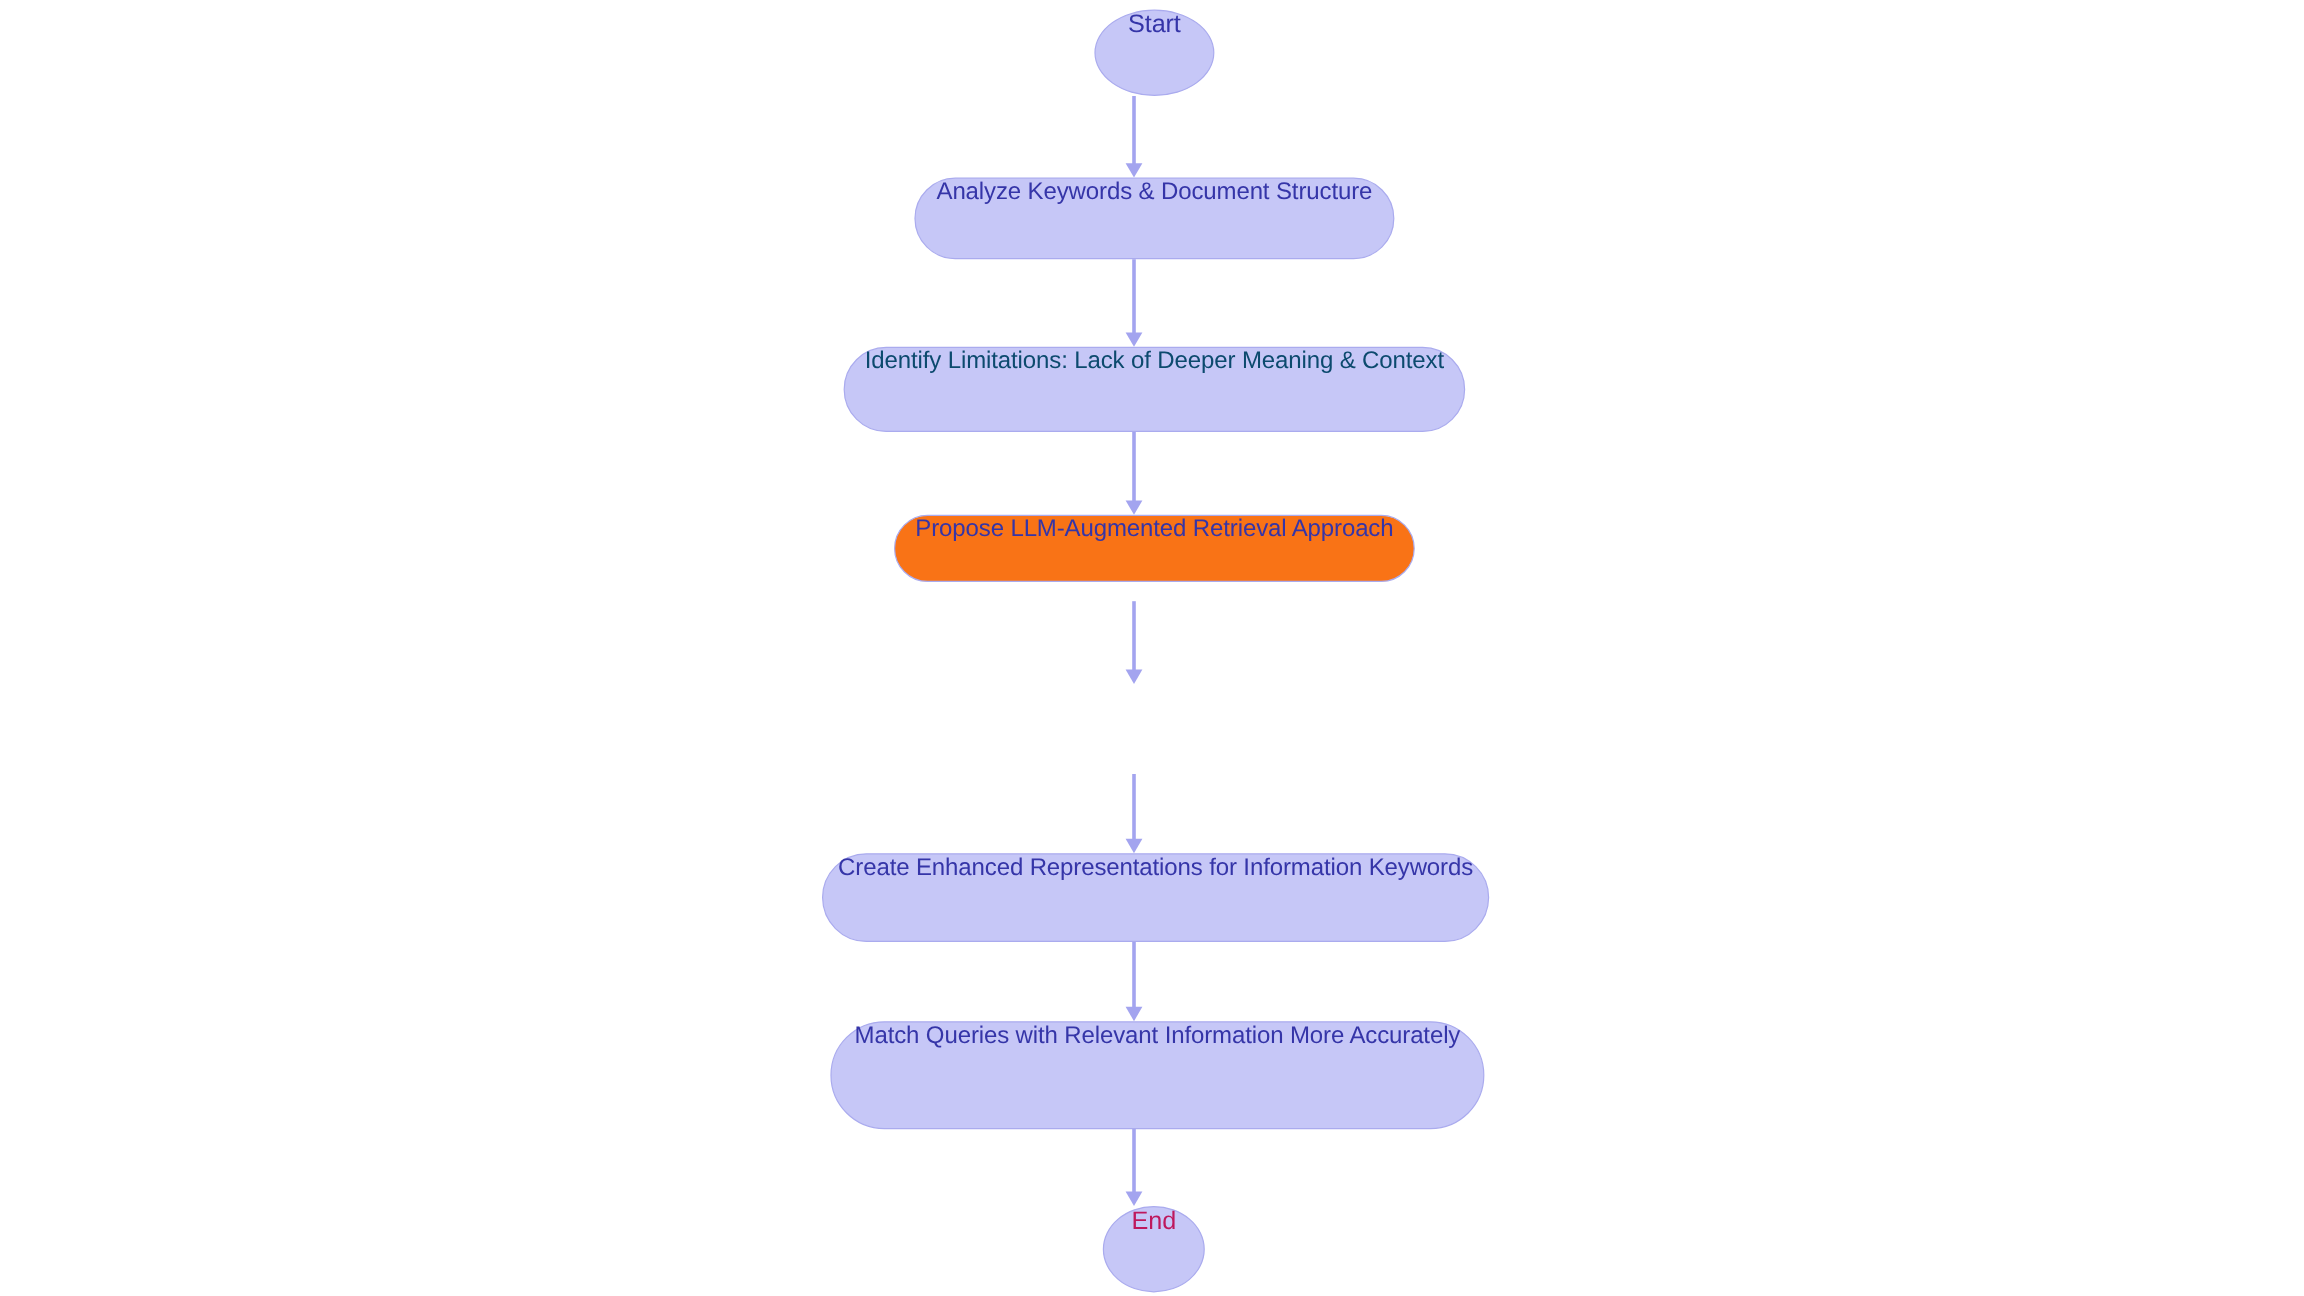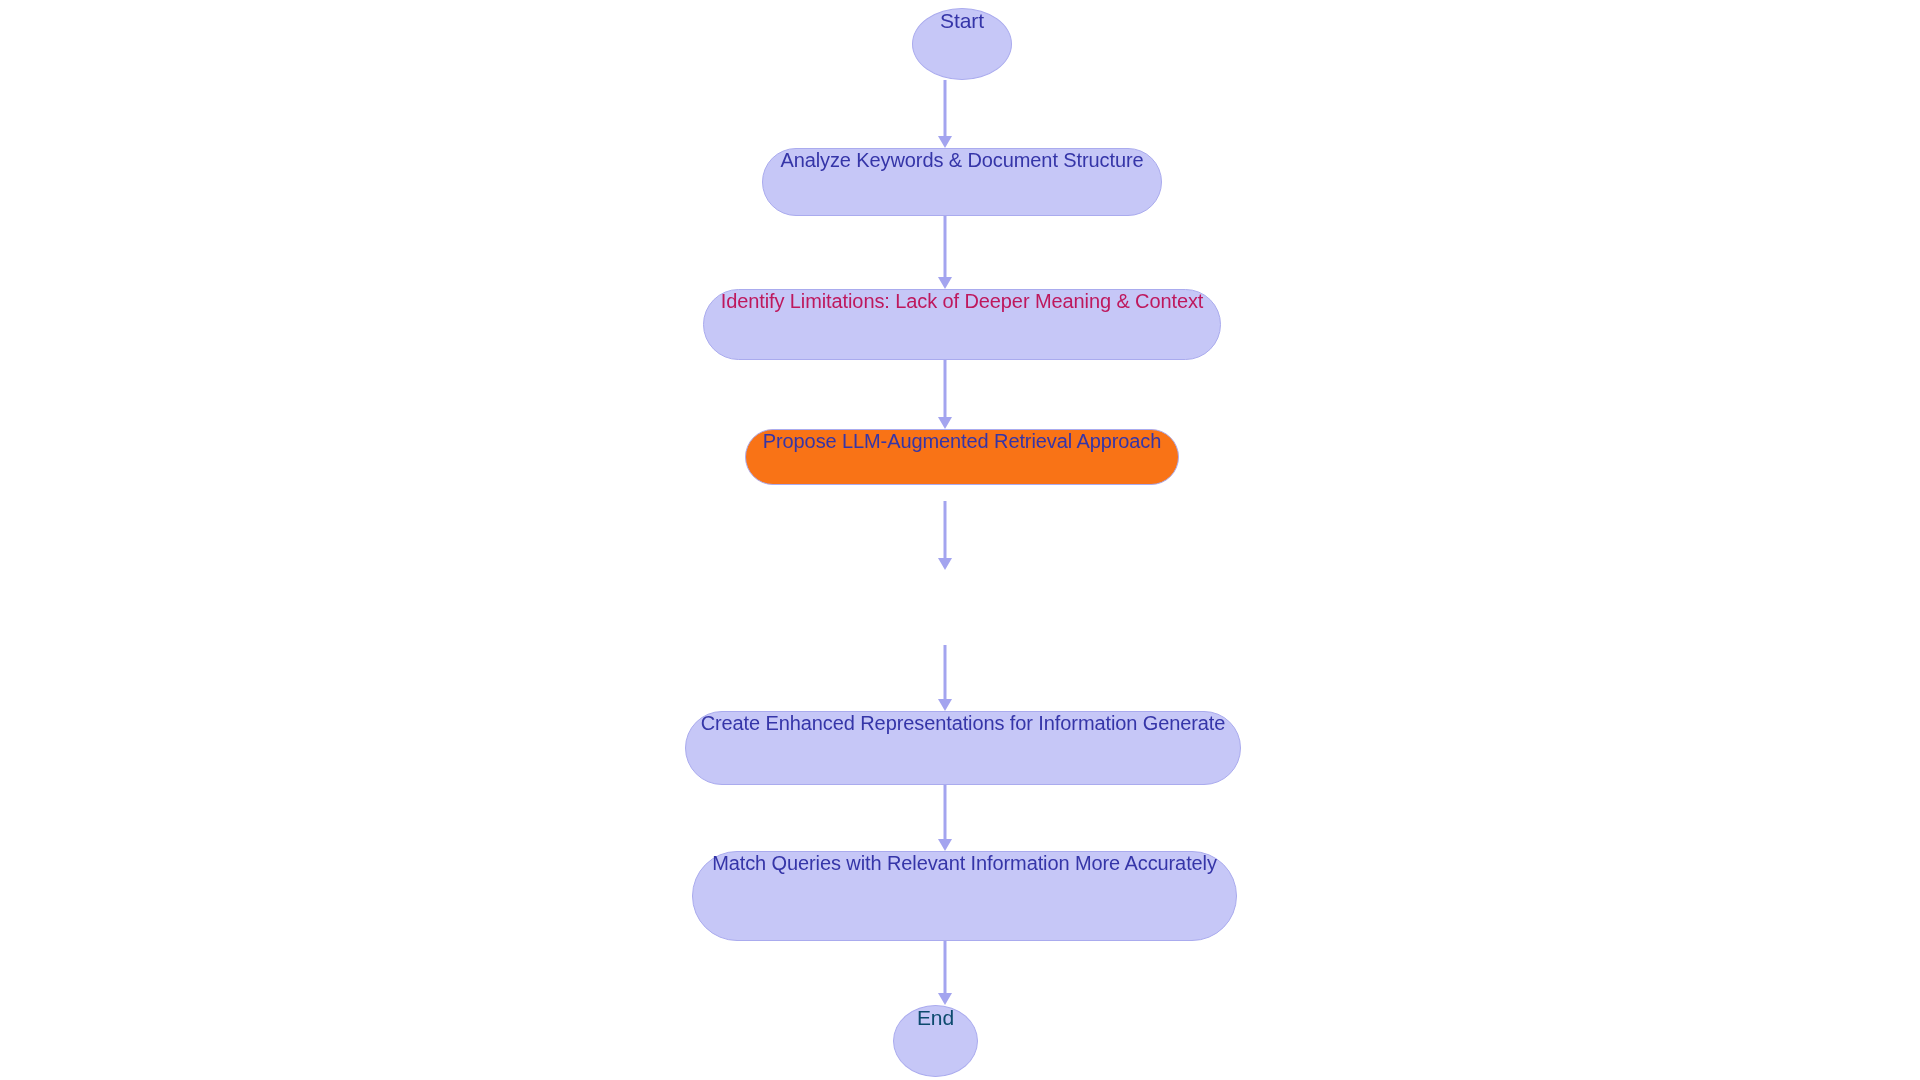--- a/index.html
+++ b/index.html
@@ -99,28 +99,28 @@
         <line x1="18" y1="0" x2="18" y2="69" stroke="#a3a4ef" stroke-width="3"></line>
         <polygon points="11,68 25,68 18,80" fill="#a3a4ef"></polygon>
       </svg>
     </div>
     <div class="node node-terminal" style="left: 912px; top: 8px; width: 100px; height: 72px; background: rgb(198, 199, 247); border-color: rgb(170, 171, 238); color: rgb(53, 53, 168);">
       <span>Start</span>
     </div>
     <div class="node node-process" style="left: 762px; top: 148px; width: 400px; height: 68px; background: rgb(198, 199, 247); border-color: rgb(170, 171, 238); color: rgb(53, 53, 168);">
       <span>Analyze Keywords &amp; Document Structure</span>
     </div>
-    <div class="node node-process" style="left: 703px; top: 289px; width: 518px; height: 71px; background: rgb(198, 199, 247); border-color: rgb(170, 171, 238); color: #be185d;">
+    <div class="node node-process" style="left: 703px; top: 289px; width: 518px; height: 71px; background: rgb(198, 199, 247); border-color: rgb(170, 171, 238); color: #0c4a6e;">
       <span>Identify Limitations: Lack of Deeper Meaning &amp; Context</span>
     </div>
     <div class="node node-process" style="left: 745px; top: 429px; width: 434px; height: 56px; background: #f97316; border-color: rgb(170, 171, 238); color: rgb(53, 53, 168);">
       <span>Propose LLM-Augmented Retrieval Approach</span>
     </div>
     <div class="node node-process" style="left: 685px; top: 711px; width: 556px; height: 74px; background: rgb(198, 199, 247); border-color: rgb(170, 171, 238); color: rgb(53, 53, 168);">
-      <span>Create Enhanced Representations for Information Generate</span>
+      <span>Create Enhanced Representations for Information Keywords</span>
     </div>
     <div class="node node-process" style="left: 692px; top: 851px; width: 545px; height: 90px; background: rgb(198, 199, 247); border-color: rgb(170, 171, 238); color: rgb(53, 53, 168);">
       <span>Match Queries with Relevant Information More Accurately</span>
     </div>
-    <div class="node node-terminal" style="left: 893px; top: 1005px; width: 85px; height: 72px; background: rgb(198, 199, 247); border-color: rgb(170, 171, 238); color: #0c4a6e;">
+    <div class="node node-terminal" style="left: 919px; top: 1005px; width: 85px; height: 72px; background: rgb(198, 199, 247); border-color: rgb(170, 171, 238); color: #be185d;">
       <span>End</span>
     </div>
   </div>
 
 </body></html>

